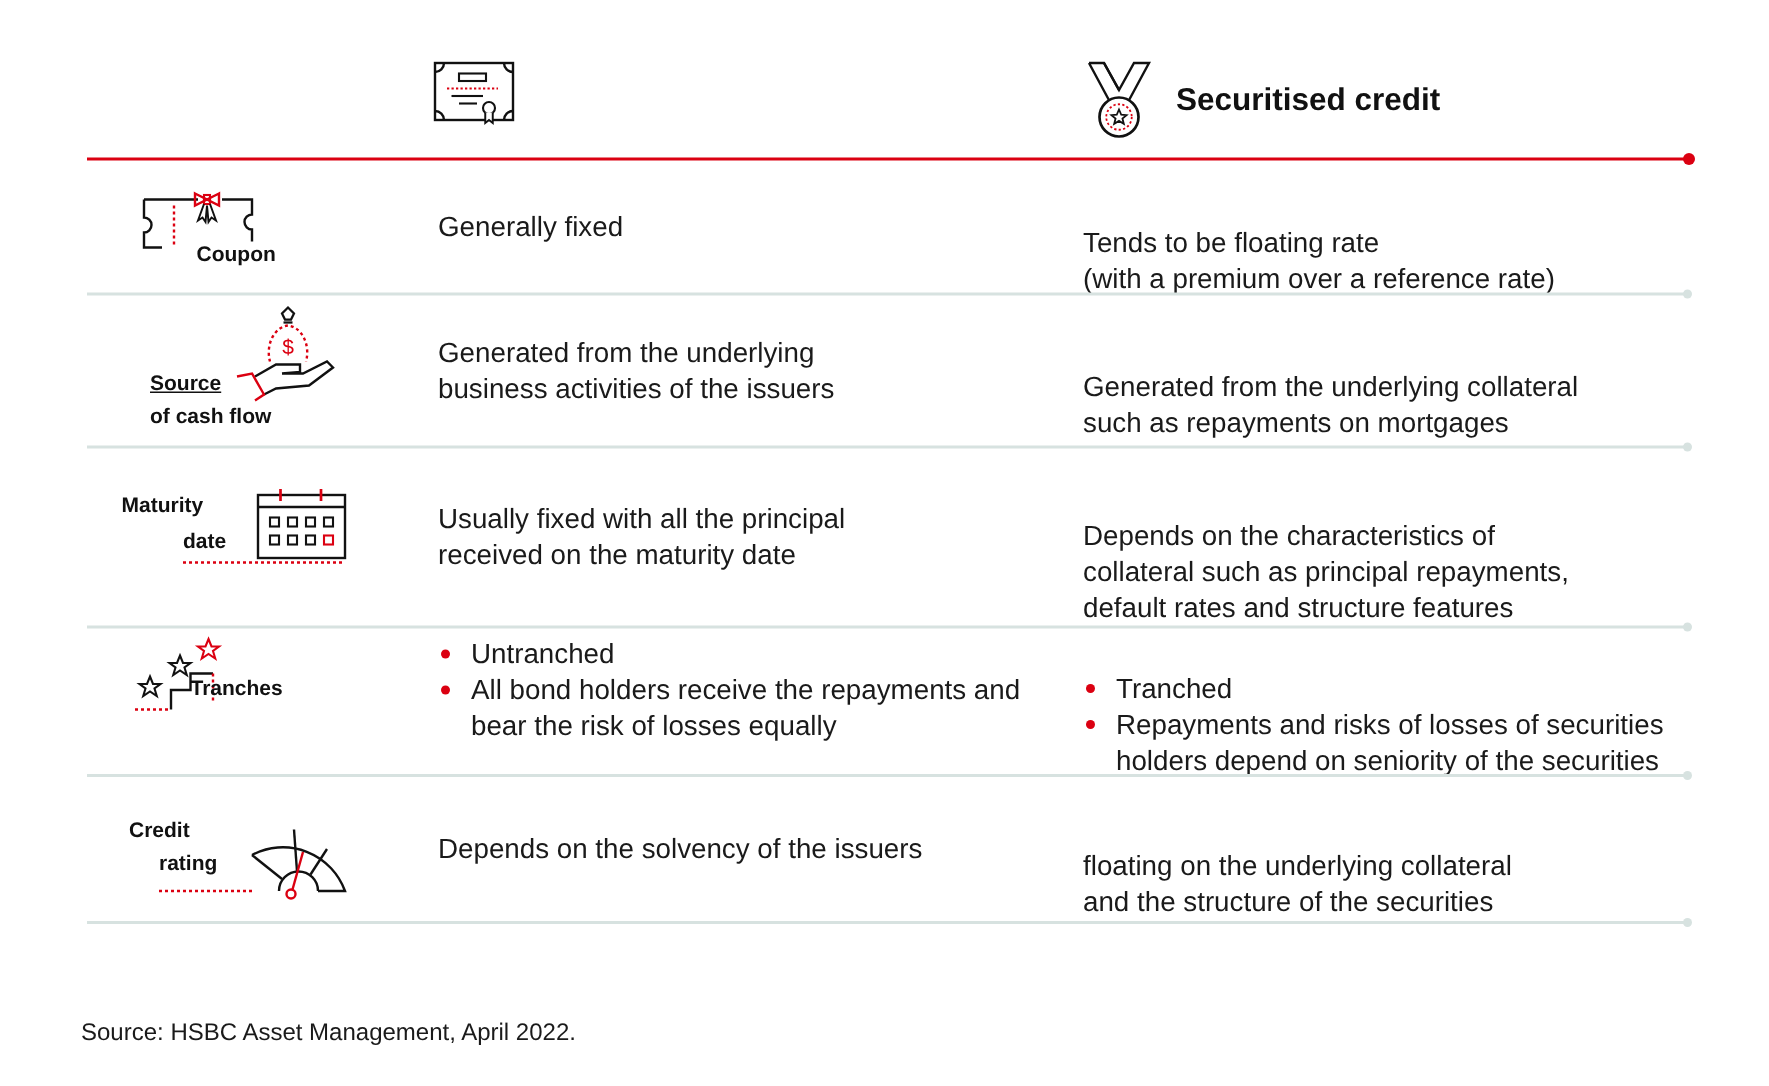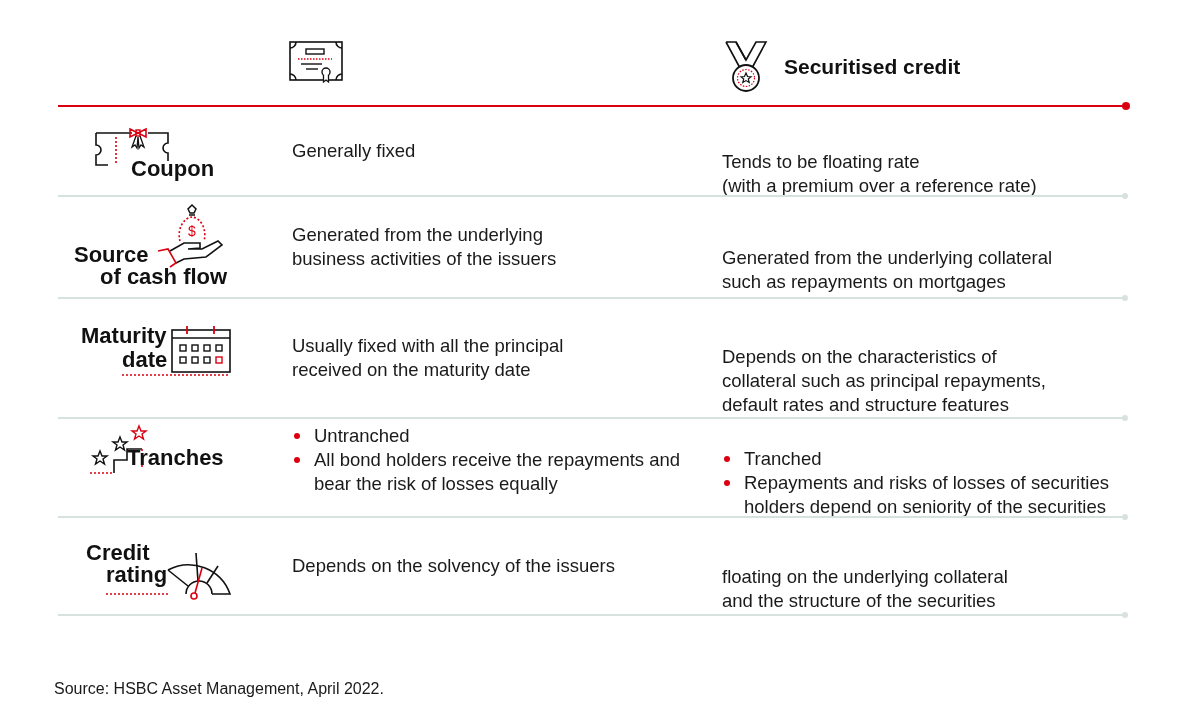--- a/index.html
+++ b/index.html
@@ -17,21 +17,21 @@
 
   .row { position: absolute; left: 58px; width: 1072px; }
   .row .sep { position: absolute; bottom: 0; left: 0; width: 1068px; height: 2px; background: #d7e2e0; }
   .row .sep-dot { position: absolute; bottom: -2px; left: 1064px; width: 6px; height: 6px; border-radius: 50%; background: #d7e2e0; }
 
   .label-cell { position: absolute; left: 0; width: 200px; top: 0; bottom: 0; }
   .cell { position: absolute; font-size: 18.5px; line-height: 24px; color: #1a1a1a; display: flex; flex-direction: column; justify-content: center; top: 0; bottom: 2px; }
   .cell.c1 { left: 234px; width: 420px; }
   .cell.c2 { left: 664px; width: 400px; margin-top: 46px; }
 
-  .lbl { position: absolute; font-weight: bold; font-size: 22px; line-height: 22px; color: #111; }
+  .lbl { position: absolute; font-weight: bold; font-size: 14px; line-height: 22px; color: #111; }
 
   ul.bullets { list-style: none; }
   ul.bullets li { position: relative; padding-left: 22px; }
   ul.bullets li::before { content: ""; position: absolute; left: 2px; top: 9px; width: 6px; height: 6px; border-radius: 50%; background: #db0011; }
 
   .source { position: absolute; left: 54px; top: 680px; font-size: 16px; color: #1a1a1a; }
   svg { display: block; overflow: visible; }
 </style>
 </head>
 <body>
@@ -97,21 +97,21 @@
     <span style="position:absolute; left:98px; top:6px;">
       <svg width="72" height="72" viewBox="0 0 72 72">
         <path d="M36 2 L32 6 L34 10 L38 10 L40 6 Z" fill="none" stroke="#111" stroke-width="1.5"></path>
         <line x1="33" y1="12" x2="39" y2="12" stroke="#111" stroke-width="1.5"></line>
         <path d="M24 38 A14 18 0 0 1 36 14 A14 18 0 0 1 48 38" fill="none" stroke="#db0011" stroke-width="1.6" stroke-dasharray="2 2"></path>
         <text x="36" y="33" font-size="14" text-anchor="middle" fill="#db0011" font-family="Liberation Sans, sans-serif">$</text>
         <path d="M14 48 L28 40 L44 40 L44 45 L32 46 M32 46 L46 46 L62 38 L66 42 L50 54 L28 56 L20 60" fill="none" stroke="#111" stroke-width="1.6"></path>
         <path d="M2 48 L12 46 L20 60 L14 64" fill="none" stroke="#db0011" stroke-width="1.6"></path>
       </svg>
     </span>
-    <span class="lbl" style="left:16px; top:47px;">Source</span>
+    <span class="lbl" style="left:42px; top:47px;text-decoration:underline;">Source</span>
     <span class="lbl" style="left:42px; top:69px;">of cash flow</span>
   </div>
   <div class="cell c1">
     <span>Generated from the underlying</span>
     <span>business activities of the issuers</span>
   </div>
   <div class="cell c2">
     <span>Generated from the underlying collateral</span>
     <span>such as repayments on mortgages</span>
   </div>

